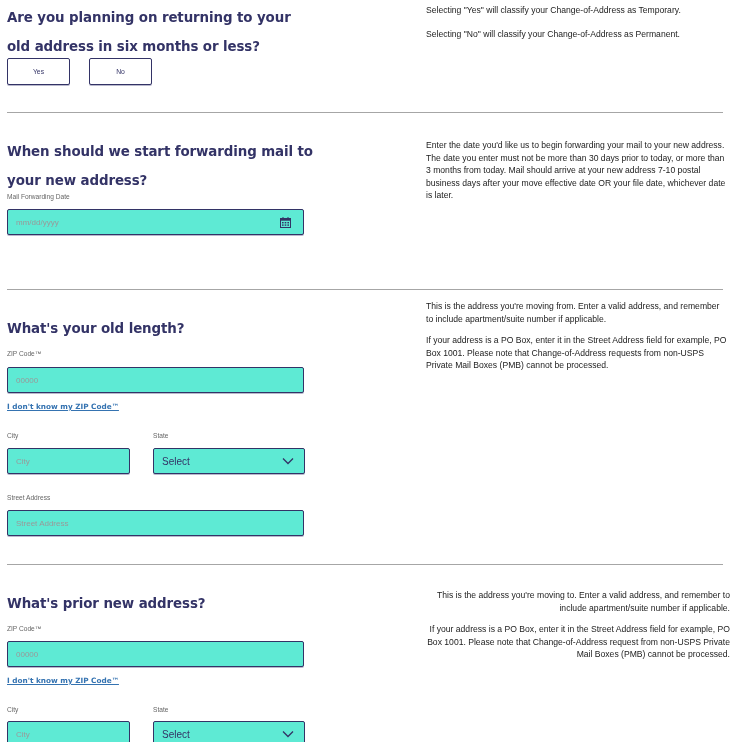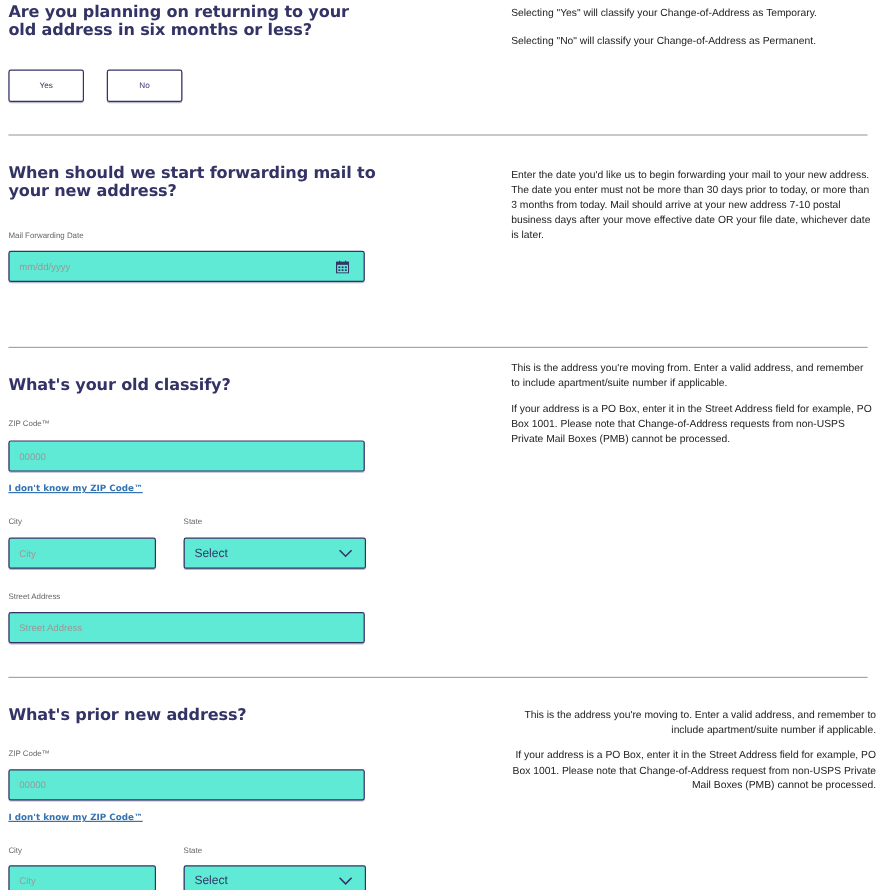--- a/index.html
+++ b/index.html
@@ -4,21 +4,21 @@
   <style>
     * { box-sizing: border-box; margin: 0; padding: 0; }
     html, body { width: 730px; height: 742px; overflow: hidden; background: #ffffff; }
     body { font-family: "Liberation Sans", sans-serif; color: #333366; position: relative; }
 
     .section { position: absolute; left: 0; width: 730px; }
     .left { position: absolute; left: 7px; width: 300px; }
     .right { position: absolute; left: 426px; width: 300px; font-family: "Liberation Sans", sans-serif; font-size: 8.6px; line-height: 12.5px; color: #222; }
     .right p { margin-bottom: 9px; }
 
-    h2 { font-family: "DejaVu Sans", sans-serif; font-weight: bold; font-size: 13.4px; line-height: 15px; color: #333366; letter-spacing: -0.1px; }
+    h2 { font-family: "DejaVu Sans", sans-serif; font-weight: bold; font-size: 13.4px; line-height: 29px; color: #333366; letter-spacing: -0.1px; }
 
     .divider { position: absolute; left: 7px; width: 716px; height: 1px; background: #a6a6a6; }
 
     .lbl { position: absolute; font-size: 6.6px; color: #666; font-family: "Liberation Sans", sans-serif; }
     .field { position: absolute; height: 26px; border: 1px solid #333366; border-radius: 2px; background: #5eead4; box-shadow: 0 1px 0 #b8b8cc; }
     .field input { border: none; outline: none; background: transparent; width: 100%; height: 100%; padding-left: 8px; font-family: "Liberation Sans", sans-serif; font-size: 8px; color: #333; }
     .field input::placeholder { color: #999; }
     .select-text { position: absolute; left: 8px; top: 7px; font-size: 10px; color: #333366; }
     .chev { position: absolute; right: 10px; top: 8px; width: 12px; height: 8px; }
     .cal { position: absolute; right: 12px; top: 7px; width: 11px; height: 11px; }
@@ -66,21 +66,21 @@
   </div>
   <div class="right" style="top:139px; width:302px;">
     <p>Enter the date you'd like us to begin forwarding your mail to your new address. The date you enter must not be more than 30 days prior to today, or more than 3 months from today. Mail should arrive at your new address 7-10 postal business days after your move effective date OR your file date, whichever date is later.</p>
   </div>
 </div>
 
 <div class="divider" style="top:289px;"></div>
 
 <div class="section" style="top:0;">
   <div class="left" style="top:314px;">
-    <h2>What's your old classify?</h2>
+    <h2>What's your old length?</h2>
   </div>
   <div class="lbl" style="left:7px; top:350px;">ZIP Code™</div>
   <div class="field" style="left:7px; top:367px; width:297px;">
     <input type="text" placeholder="00000" style="">
   </div>
   <a class="link" style="left:7px; top:402px;">I don't know my ZIP Code™</a>
 
   <div class="lbl" style="left:7px; top:432px;">City</div>
   <div class="field" style="left:7px; top:448px; width:123px;">
     <input type="text" placeholder="City" style="">

